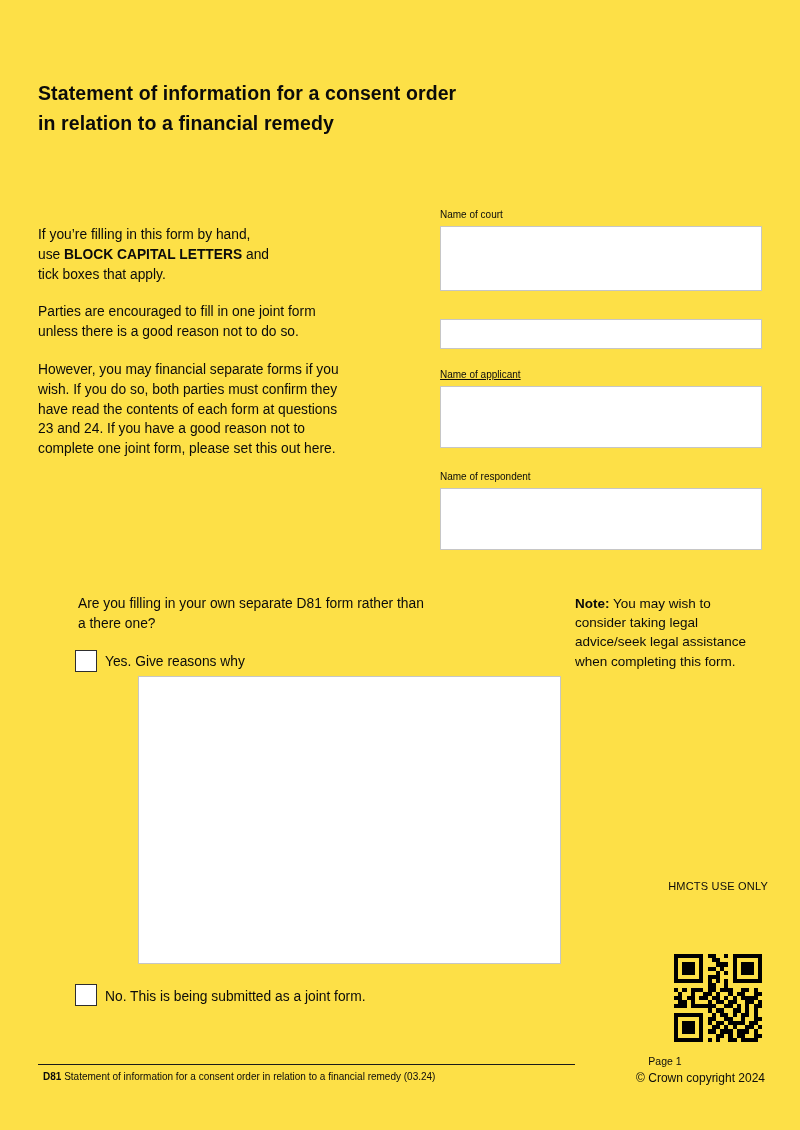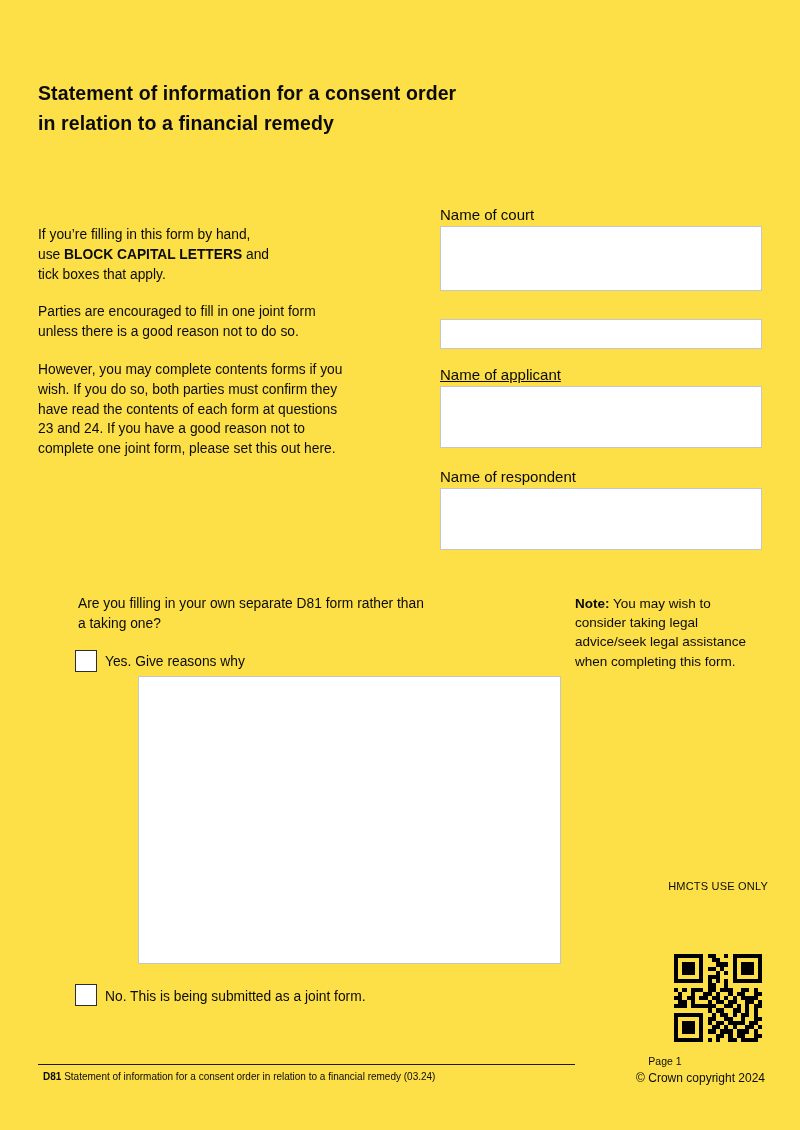--- a/index.html
+++ b/index.html
@@ -18,21 +18,21 @@
     left: 38px; top: 78px; width: 600px;
     font-size: 19.5px; font-weight: bold; line-height: 30px;
     letter-spacing: 0.1px;
   }
 
   .body-text { font-size: 13.8px; line-height: 19.8px; }
 
   .intro-block { left: 38px; top: 225px; width: 400px; }
   .para { margin-bottom: 18px; }
 
-  .field-label { font-size: 15px; line-height: 16px; }
+  .field-label { font-size: 10px; line-height: 16px; }
   .field-box {
     border: 1px solid #c6c6c6;
     background: #ffffff;
     width: 322px;
     display: block;
     font-family: "Liberation Sans", sans-serif;
     font-size: 13.5px;
     color: #0b0b0b;
     padding: 5px 7px;
     resize: none;
@@ -100,21 +100,21 @@
     <div class="para">
       <span>If you’re filling in this form by hand,</span><br>
       <span>use </span><span class="bold">BLOCK CAPITAL LETTERS</span><span> and</span><br>
       <span>tick boxes that apply.</span>
     </div>
     <div class="para">
       <span>Parties are encouraged to fill in one joint form</span><br>
       <span>unless there is a good reason not to do so.</span>
     </div>
     <div class="para">
-      <span>However, you may complete contents forms if you</span><br>
+      <span>However, you may financial separate forms if you</span><br>
       <span>wish. If you do so, both parties must confirm they</span><br>
       <span>have read the contents of each form at questions</span><br>
       <span>23 and 24. If you have a good reason not to</span><br>
       <span>complete one joint form, please set this out here.</span>
     </div>
   </div>
 
   <div class="abs field-label" style="left:440px; top:207px;">Name of court</div>
   <textarea class="abs field-box" style="left: 440px; top: 226px; height: 65px;"></textarea>
 
@@ -122,21 +122,21 @@
   <input class="abs field-box" style="left: 440px; top: 319px; height: 30px;" value="">
 
   <div class="abs field-label" style="left:440px; top:367px;text-decoration:underline;">Name of applicant</div>
   <textarea class="abs field-box" style="left: 440px; top: 386px; height: 62px;"></textarea>
 
   <div class="abs field-label" style="left:440px; top:469px;">Name of respondent</div>
   <textarea class="abs field-box" style="left: 440px; top: 488px; height: 62px;"></textarea>
 
   <div class="abs question body-text">
     <span>Are you filling in your own separate D81 form rather than</span><br>
-    <span>a taking one?</span>
+    <span>a there one?</span>
   </div>
 
   <div class="abs checkbox" style="left:75px; top:650px;"></div>
   <div class="abs check-label" style="left:105px; top:653px;">Yes. Give reasons why</div>
 
   <textarea class="abs reasons-box" style=""></textarea>
 
   <div class="abs checkbox" style="left:75px; top:984px;"></div>
   <div class="abs note-block">
     <span class="bold">Note:</span><span> You may wish to</span><br>

